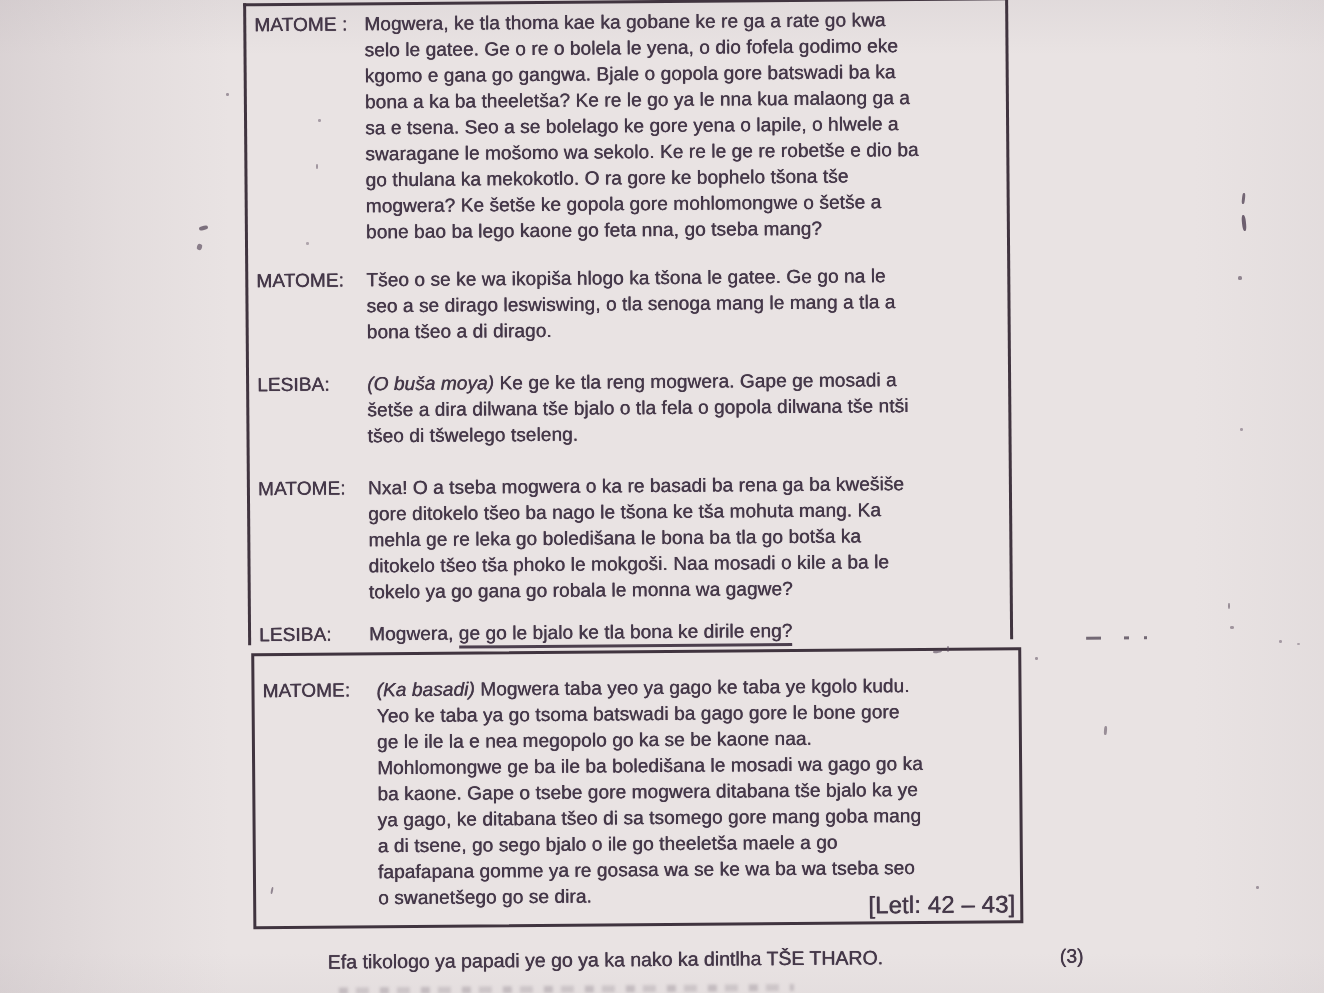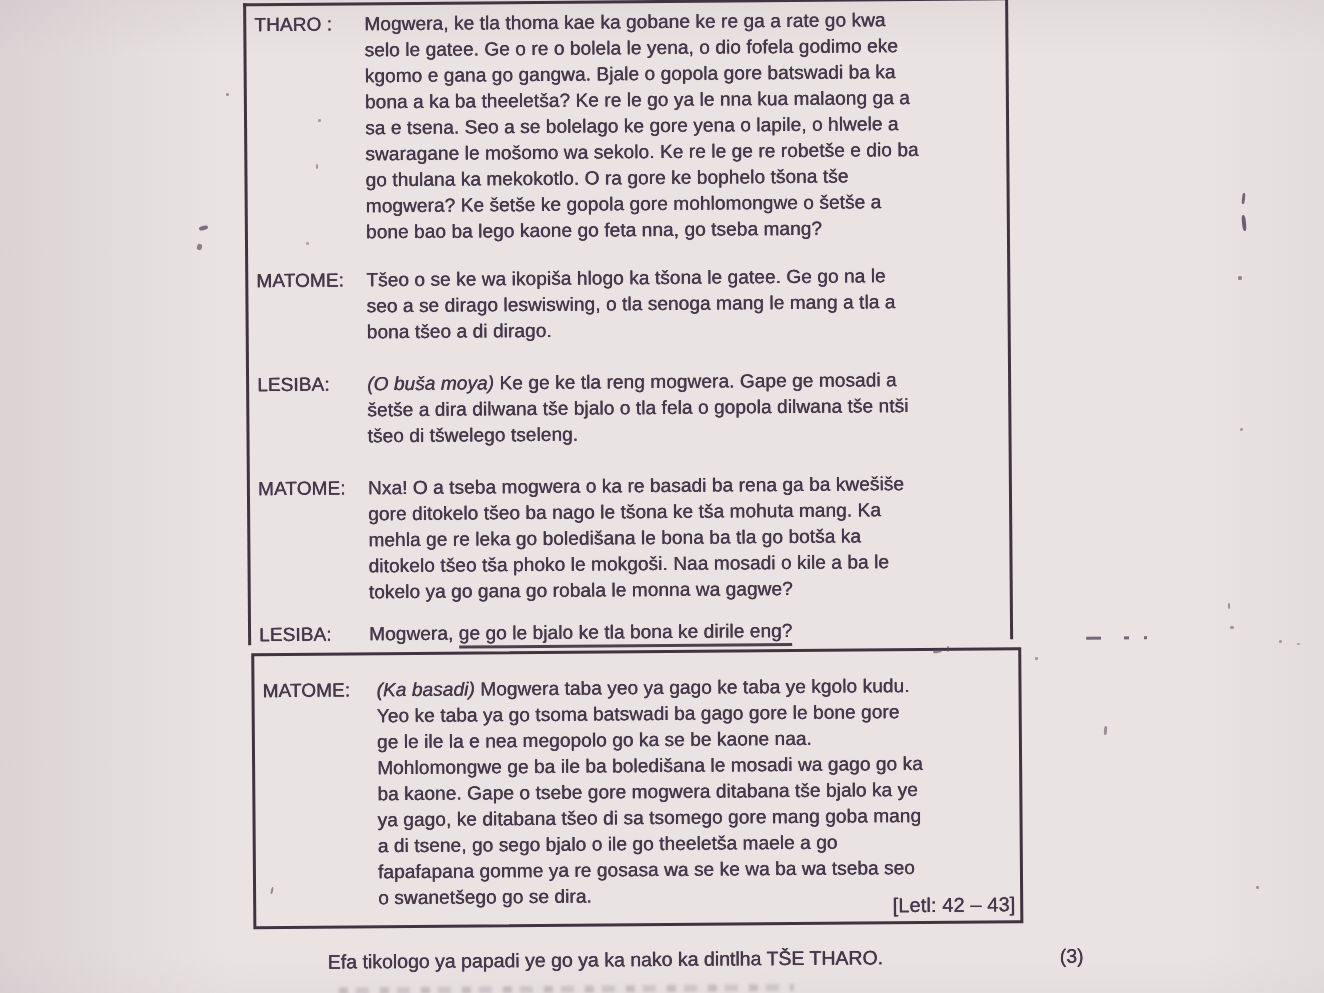--- a/index.html
+++ b/index.html
@@ -70,21 +70,21 @@
     background: linear-gradient(90deg,
       #4c4050 0 15px, rgba(76,64,80,0) 15px 38px,
       #4c4050 38px 43px, rgba(76,64,80,0) 43px 58px,
       #4c4050 58px 61px, rgba(76,64,80,0) 61px);
     opacity: .75;
   }
 
   .page-ref {
     position: absolute;
     right: 5px; bottom: 3px;
-    font-size: 20px;
+    font-size: 24px;
     white-space: nowrap;
   }
 
   .question-row {
     position: absolute;
     left: 257px; top: 946px;
     display: flex;
     font-size: 19.5px;
     line-height: 26px;
     text-shadow: 0.35px 0 0 currentColor, 0 0 1px rgba(69,56,73,0.35);
@@ -131,21 +131,21 @@
   .s20 { left: 1240px; top: 428px; width: 3px;  height: 3px; opacity: .45; }
 </style>
 </head>
 <body>
 
 <div class="page">
   <div class="scan">
 
     <div class="excerpt-box box1">
       <div class="row row1">
-        <div class="speaker">THARO :</div>
+        <div class="speaker">MATOME :</div>
         <div class="speech">Mogwera, ke tla thoma kae ka gobane ke re ga a rate go kwa
 selo le gatee. Ge o re o bolela le yena, o dio fofela godimo eke
 kgomo e gana go gangwa. Bjale o gopola gore batswadi ba ka
 bona a ka ba theeletša? Ke re le go ya le nna kua malaong ga a
 sa e tsena. Seo a se bolelago ke gore yena o lapile, o hlwele a
 swaragane le mošomo wa sekolo. Ke re le ge re robetše e dio ba
 go thulana ka mekokotlo. O ra gore ke bophelo tšona tše
 mogwera? Ke šetše ke gopola gore mohlomongwe o šetše a
 bone bao ba lego kaone go feta nna, go tseba mang?</div>
       </div>

